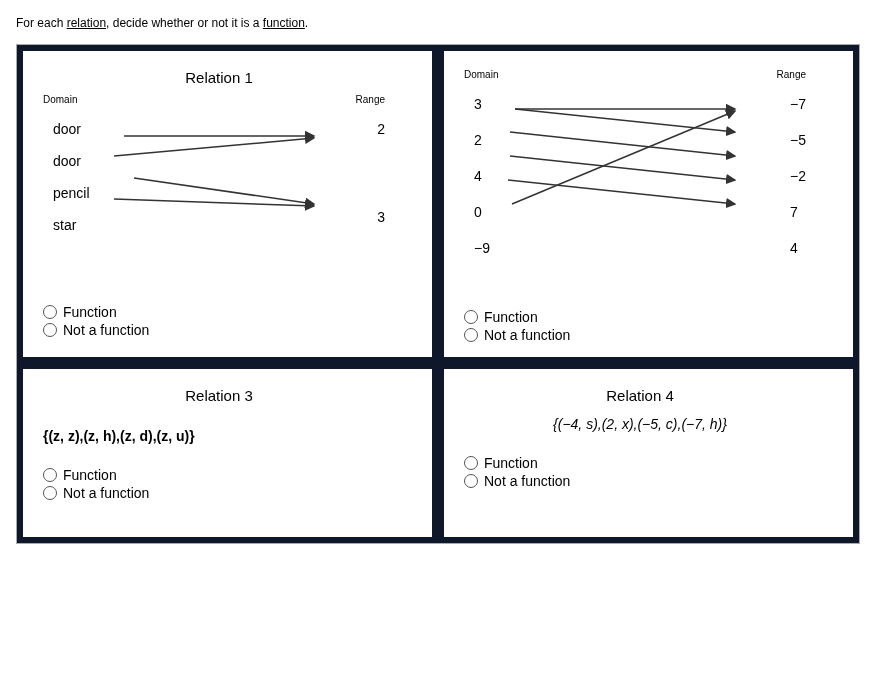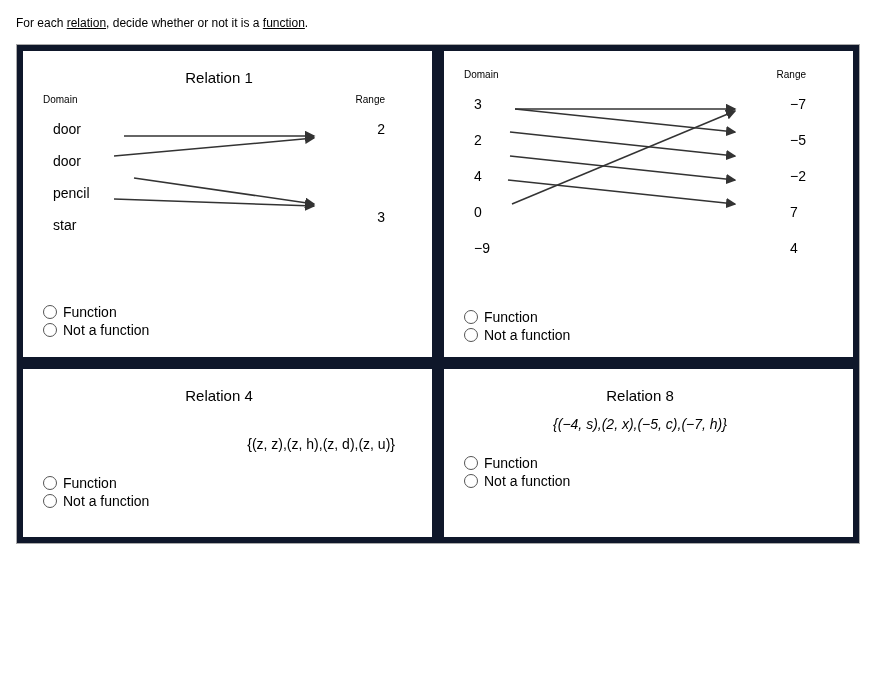--- a/index.html
+++ b/index.html
@@ -83,24 +83,25 @@
     }
     .radio-circle {
       width: 14px;
       height: 14px;
       border-radius: 50%;
       border: 1.5px solid #555;
       display: inline-block;
       flex-shrink: 0;
     }
     .relation3-content {
-      text-align: right;
-      margin-top: 28px;
+      text-align: left;
+      margin-top: 20px;
       font-size: 14px;
       line-height: 1.8;
+      font-weight: bold;
     }
     .relation4-content {
       text-align: center;
       font-size: 14px;
       line-height: 1.8;
       font-style: italic;
     }
     .set-notation {
       font-size: 14px;
       margin-top: 8px;
@@ -204,38 +205,38 @@
         <span>Function</span>
       </label>
       <label class="radio-item">
         <span class="radio-circle"></span>
         <span>Not a function</span>
       </label>
     </div>
   </div>
 
   <div class="cell" style="min-height:180px;">
-    <div class="relation-title">Relation 4</div>
+    <div class="relation-title">Relation 3</div>
     <div class="relation3-content">
       <div class="set-notation">{(z, z),(z, h),(z, d),(z, u)}</div>
     </div>
     <div class="radio-group" style="margin-top:18px;">
       <label class="radio-item">
         <span class="radio-circle"></span>
         <span>Function</span>
       </label>
       <label class="radio-item">
         <span class="radio-circle"></span>
         <span>Not a function</span>
       </label>
     </div>
   </div>
 
   <div class="cell" style="min-height:180px;">
-    <div class="relation-title">Relation 8</div>
+    <div class="relation-title">Relation 4</div>
     <div class="relation4-content">
       <div class="set-notation">{(−4, s),(2, x),(−5, c),(−7, h)}</div>
     </div>
     <div class="radio-group" style="margin-top:18px;">
       <label class="radio-item">
         <span class="radio-circle"></span>
         <span>Function</span>
       </label>
       <label class="radio-item">
         <span class="radio-circle"></span>

